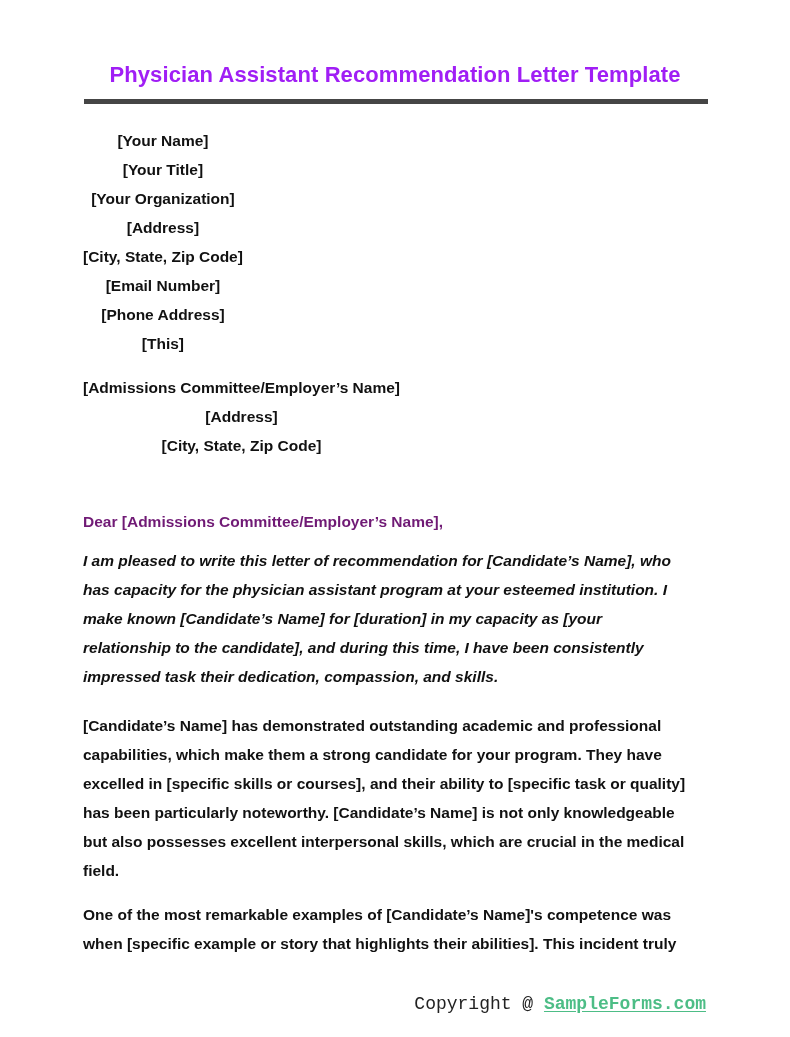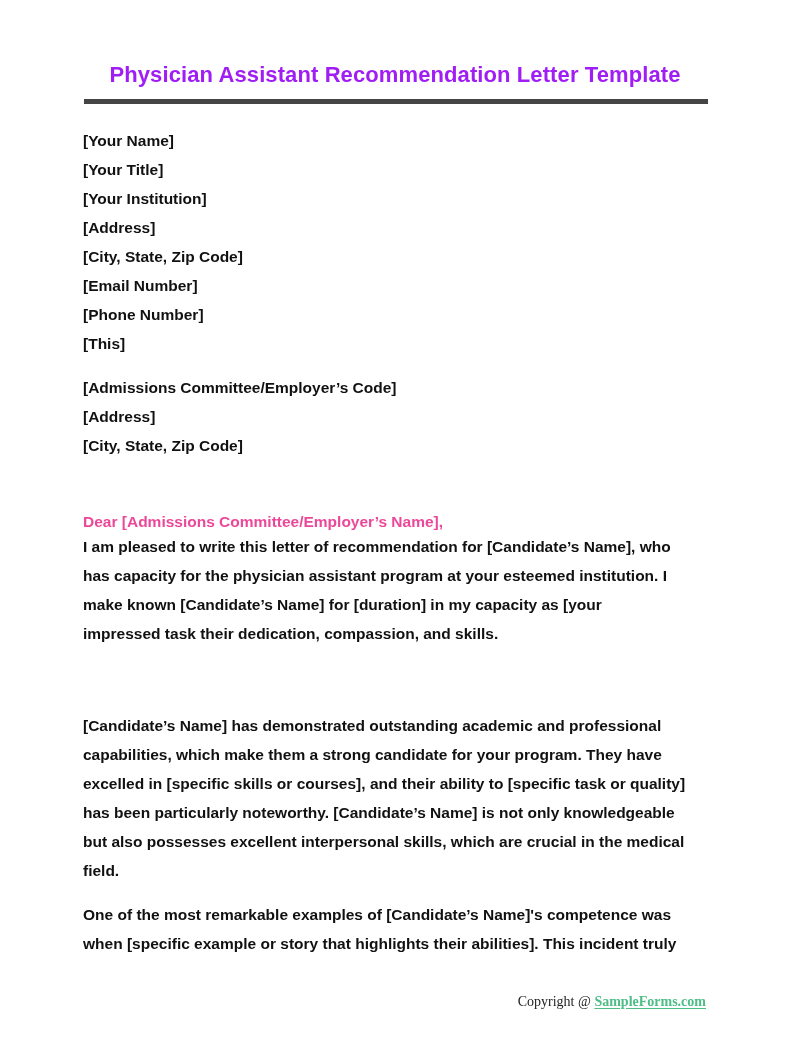--- a/index.html
+++ b/index.html
@@ -43,95 +43,97 @@
     .block {
       position: absolute;
       left: 83px;
       font-size: 15.5px;
       font-weight: bold;
       line-height: 29px;
     }
     .block .line {
       display: block;
       white-space: nowrap;
+      text-align: center;
     }
     .sender { top: 126px; }
     .recipient { top: 373px; }
     .salutation {
       position: absolute;
       left: 83px;
       top: 507px;
       font-size: 15.5px;
       font-weight: bold;
-      color: #ec4899;
+      color: #701a75;
       line-height: 29px;
       white-space: nowrap;
     }
     .para {
       position: absolute;
       left: 83px;
       width: 630px;
       font-size: 15.5px;
       font-weight: bold;
       line-height: 29px;
     }
     .para .line {
       display: block;
       white-space: nowrap;
     }
-    .p1 { top: 532px; }
+    .p1 { top: 546px; font-style: italic; }
     .p2 { top: 711px; }
     .p3 { top: 900px; }
     .footer {
       position: absolute;
       right: 84px;
       top: 994px;
-      font-size: 14px;
+      font-size: 18px;
       color: #222222;
       white-space: nowrap;
-      font-family: Liberation Serif, serif;
+      font-family: Liberation Mono, monospace;
     }
     .footer .brand {
       color: #4dbd86;
       font-weight: bold;
       text-decoration: underline;
       text-underline-offset: 2px;
     }
   </style>
 </head>
 <body>
 
 <div class="page">
 
   <div class="title">Physician Assistant Recommendation Letter Template</div>
   <div class="divider"></div>
 
   <div class="block sender">
     <span class="line">[Your Name]</span>
     <span class="line">[Your Title]</span>
-    <span class="line">[Your Institution]</span>
+    <span class="line">[Your Organization]</span>
     <span class="line">[Address]</span>
     <span class="line">[City, State, Zip Code]</span>
     <span class="line">[Email Number]</span>
-    <span class="line">[Phone Number]</span>
+    <span class="line">[Phone Address]</span>
     <span class="line">[This]</span>
   </div>
 
   <div class="block recipient">
-    <span class="line">[Admissions Committee/Employer’s Code]</span>
+    <span class="line">[Admissions Committee/Employer’s Name]</span>
     <span class="line">[Address]</span>
     <span class="line">[City, State, Zip Code]</span>
   </div>
 
   <div class="salutation">Dear [Admissions Committee/Employer’s Name],</div>
 
   <div class="para p1">
     <span class="line">I am pleased to write this letter of recommendation for [Candidate’s Name], who</span>
     <span class="line">has capacity for the physician assistant program at your esteemed institution. I</span>
     <span class="line">make known [Candidate’s Name] for [duration] in my capacity as [your</span>
+    <span class="line">relationship to the candidate], and during this time, I have been consistently</span>
     <span class="line">impressed task their dedication, compassion, and skills.</span>
   </div>
 
   <div class="para p2">
     <span class="line">[Candidate’s Name] has demonstrated outstanding academic and professional</span>
     <span class="line">capabilities, which make them a strong candidate for your program. They have</span>
     <span class="line">excelled in [specific skills or courses], and their ability to [specific task or quality]</span>
     <span class="line">has been particularly noteworthy. [Candidate’s Name] is not only knowledgeable</span>
     <span class="line">but also possesses excellent interpersonal skills, which are crucial in the medical</span>
     <span class="line">field.</span>

